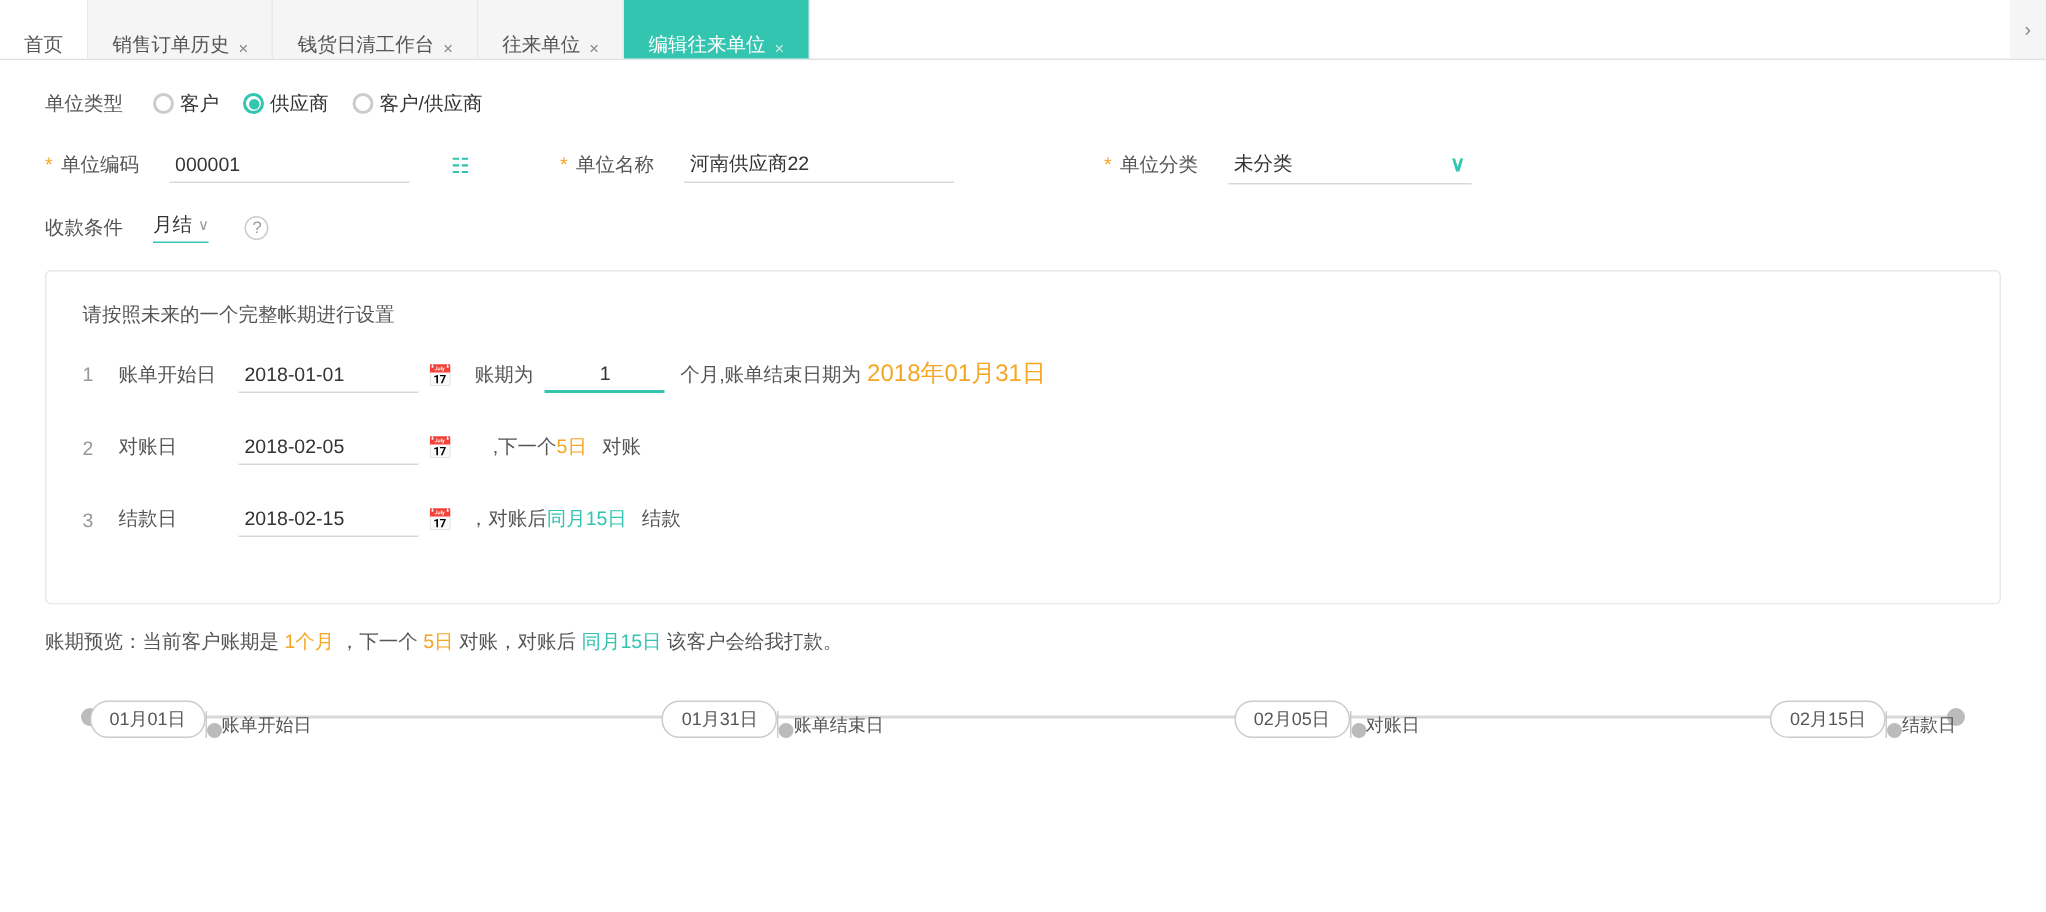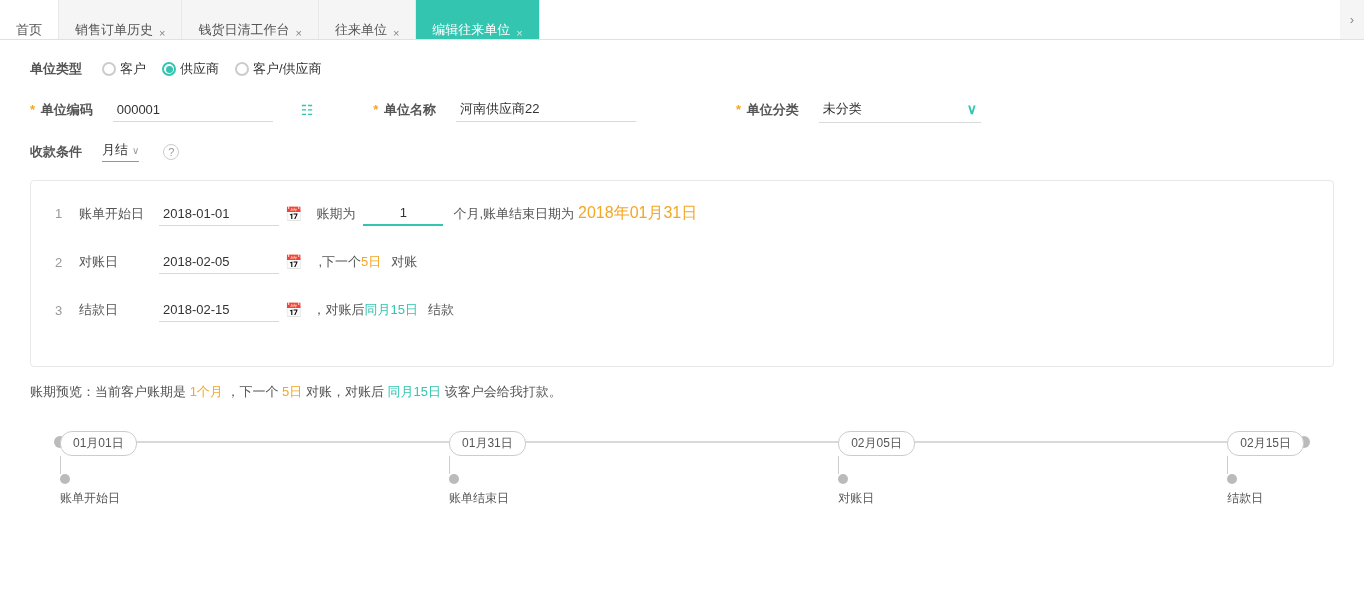--- a/index.html
+++ b/index.html
@@ -60,21 +60,20 @@
     .form-row {
       display: flex;
       align-items: center;
       margin-bottom: 18px;
       gap: 20px;
     }
     .form-label {
       color: #555;
       font-size: 13px;
       white-space: nowrap;
-      font-weight: bold;
     }
     .required-star {
       color: #f5a623;
       margin-right: 2px;
     }
 
     
     .radio-group {
       display: flex;
       align-items: center;
@@ -238,22 +237,22 @@
 
     .timeline-nodes {
       display: flex;
       justify-content: space-between;
       width: 100%;
       position: relative;
       z-index: 1;
     }
     .timeline-node {
       display: flex;
-      flex-direction: column;
-      align-items: flex-start;
+      flex-direction: row;
+      align-items: flex-end;
       position: relative;
     }
     .node-bubble {
       border: 1px solid #ccc;
       border-radius: 12px;
       padding: 3px 12px;
       font-size: 12px;
       color: #555;
       background: #fff;
       white-space: nowrap;
@@ -362,38 +361,39 @@
   <div class="form-row">
     <span class="form-label">收款条件</span>
     <div class="dropdown-wrap">
       <span class="dropdown-text">月结</span>
       <span class="dropdown-arrow">∨</span>
     </div>
     <div class="help-icon">?</div>
   </div>
 
   <div class="box-section">
+    <div class="box-title">请按照未来的一个完整帐期进行设置</div>
 
     <div class="setting-row">
       <span class="setting-num">1</span>
       <span class="setting-field-label">账单开始日</span>
       <input class="setting-date-input" type="text" value="2018-01-01" style="">
       <span class="cal-icon" style="margin-left:6px;">📅</span>
       <span class="setting-extra" style="margin-left:14px;">账期为</span>
       <input class="period-input" type="text" value="1" style="margin-left: 8px;">
       <span class="setting-extra">个月,账单结束日期为</span>
       <span class="highlight-orange" style="font-size:16px; margin-left:4px;">2018年01月31日</span>
     </div>
 
     <div class="setting-row">
       <span class="setting-num">2</span>
       <span class="setting-field-label">对账日</span>
       <input class="setting-date-input" type="text" value="2018-02-05" style="">
       <span class="cal-icon" style="margin-left:6px;">📅</span>
-      <span class="setting-extra" style="margin-left:16px;">,下一个</span>
+      <span class="setting-extra" style="margin-left:26px;">,下一个</span>
       <span class="highlight-orange" style="font-size:13px;">5日</span>
       <span class="setting-extra">对账</span>
     </div>
 
     <div class="setting-row">
       <span class="setting-num">3</span>
       <span class="setting-field-label">结款日</span>
       <input class="setting-date-input" type="text" value="2018-02-15" style="">
       <span class="cal-icon" style="margin-left:6px;">📅</span>
       <span class="setting-extra" style="margin-left:10px;">，对账后</span>

